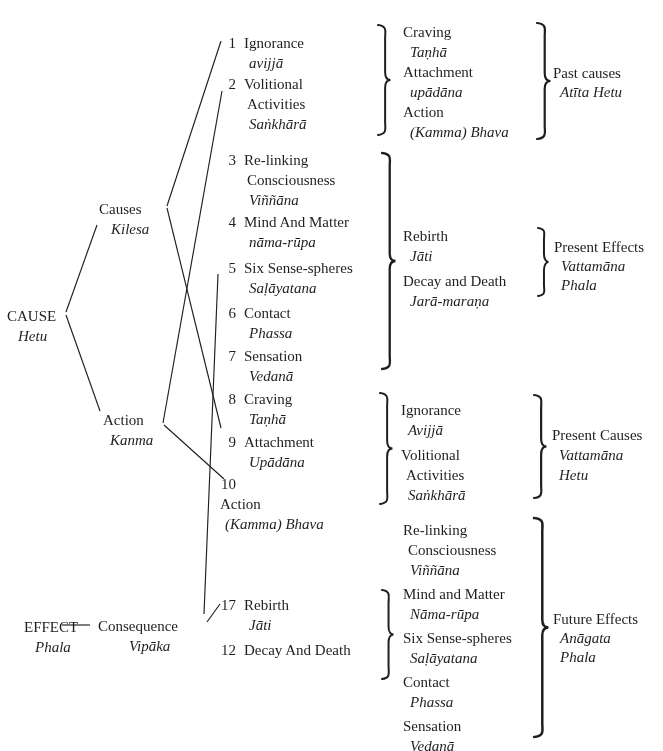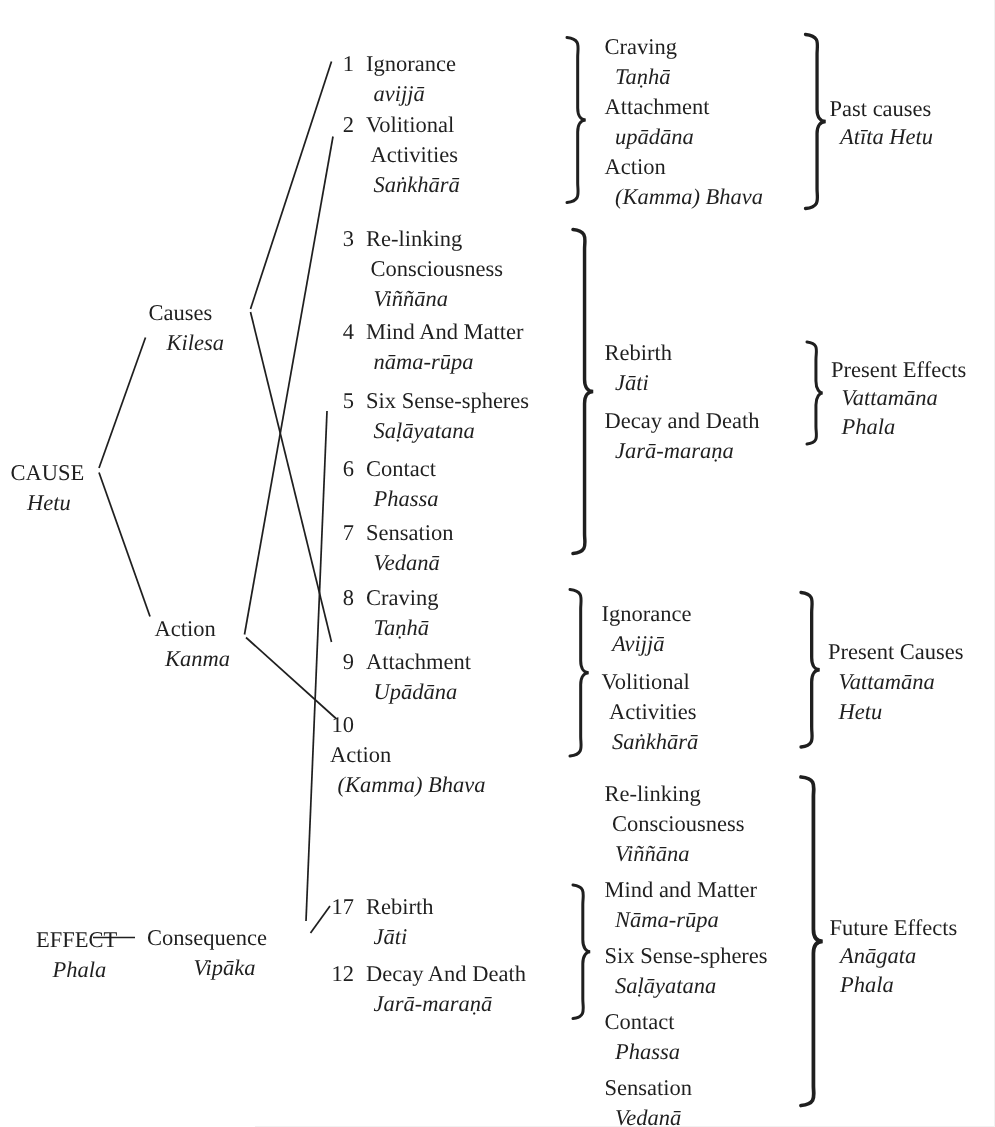--- a/index.html
+++ b/index.html
@@ -151,21 +151,20 @@
         <div class="item-num">17</div>
         <div class="item-body">
           <div>Rebirth</div>
           <div class="pali">Jāti</div>
         </div>
       </div>
       <div class="item-row" style="top: 640px;">
         <div class="item-num">12</div>
         <div class="item-body">
           <div>Decay And Death</div>
-          <div class="pali">Jarā-maraṇā</div>
         </div>
       </div>
     </div>
 
   <div id="groups-layer">
       <div class="group" style="left: 403px; top: 22px;">
         <div class="entry">
           <div>Craving</div>
           <div class="pali">Taṇhā</div>
         </div>

